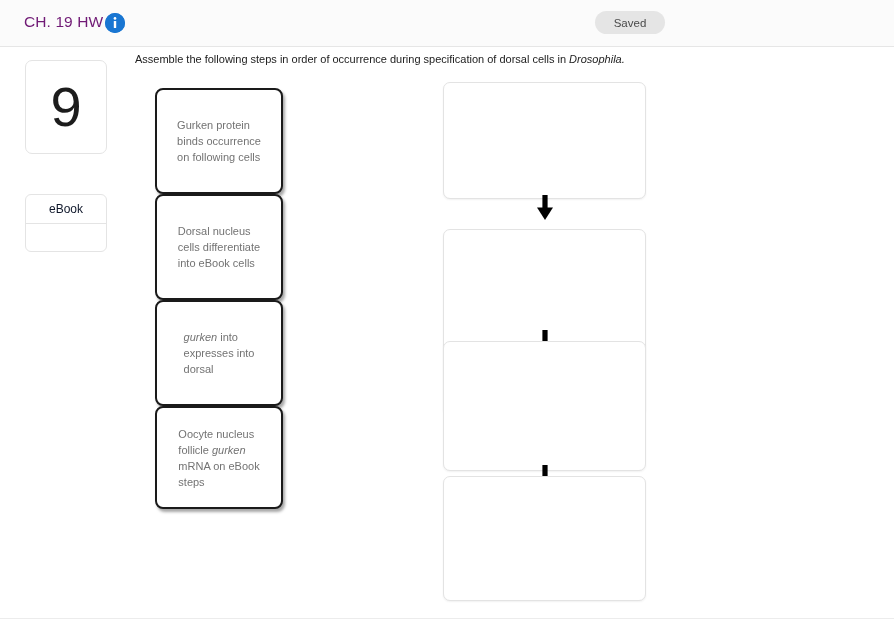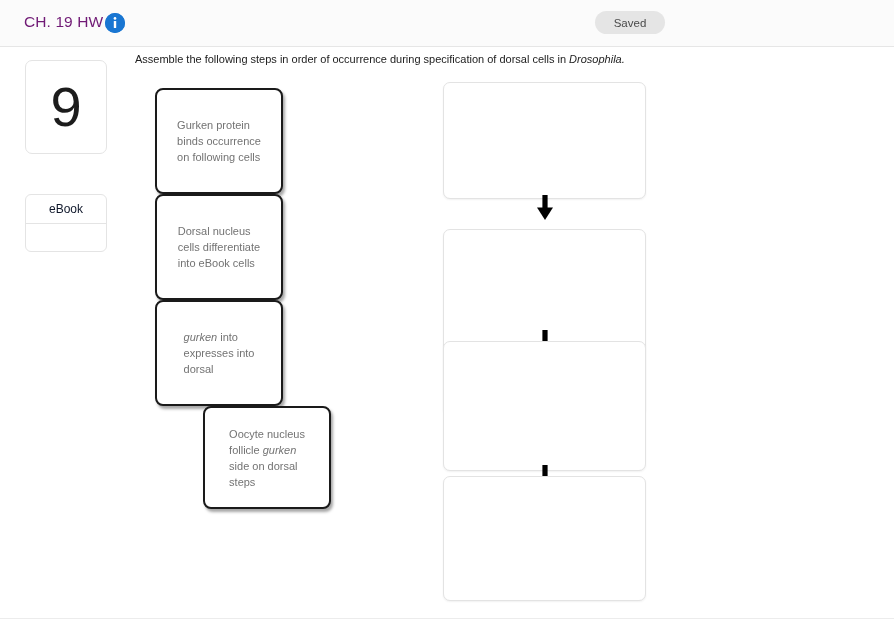--- a/index.html
+++ b/index.html
@@ -151,21 +151,21 @@
     line-height: 16px;
     text-align: left;
     color: #737373;
     padding: 0 7px;
   }
   .step-card-text i { font-style: italic; }
 
   .card-0 { top: 0px;   height: 106px; }
   .card-1 { top: 106px; height: 106px; }
   .card-2 { top: 212px; height: 106px; }
-  .card-3 { top: 318px; height: 103px; margin-left: 48px; }
+  .card-3 { top: 318px; height: 103px; }
 
   
   .zones { position: absolute; left: 443px; top: 82px; }
 
   .drop-zone {
     position: absolute;
     left: 0;
     width: 203px;
     background: #ffffff;
     border: 1px solid #e3e3e3;
@@ -251,21 +251,21 @@
       <i>gurken</i><span> into</span><br>
       <span>expresses into</span><br>
       <span>dorsal</span>
     </div>
   </div>
 
   <div class="step-card card-3">
     <div class="step-card-text">
       <span>Oocyte nucleus</span><br>
       <span>follicle </span><i>gurken</i><br>
-      <span>side on dorsal</span><br>
+      <span>mRNA on eBook</span><br>
       <span>steps</span>
     </div>
   </div>
 
 </div>
 
 <div class="zones">
 
   <div class="drop-zone zone-0"></div>
 

